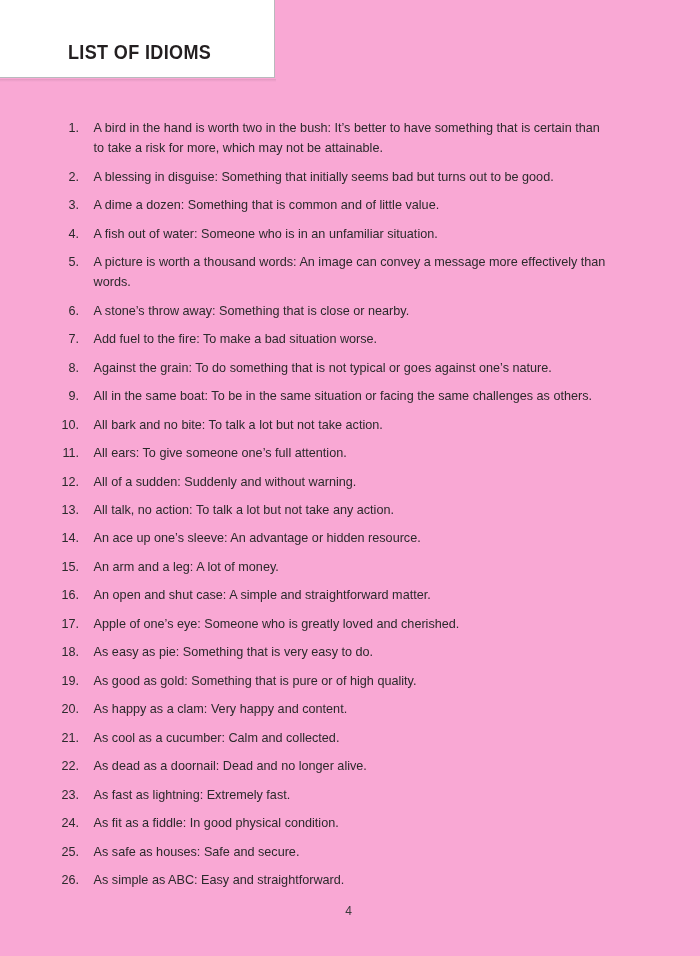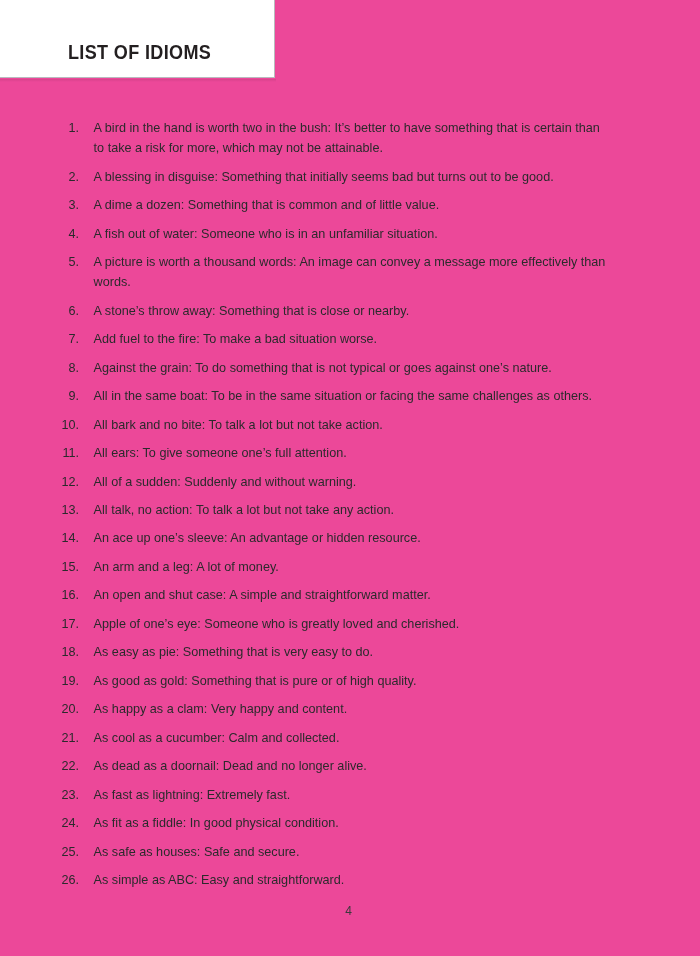--- a/index.html
+++ b/index.html
@@ -14,21 +14,21 @@
     position: relative;
     overflow: hidden;
     font-family: "Liberation Sans", "DejaVu Sans", sans-serif;
     color: #231f20;
     -webkit-font-smoothing: antialiased;
   }
 
   .page {
     position: absolute;
     inset: 0;
-    background: #ec4899;
+    background: #f9a8d4;
   }
 
   
   .title-block {
     position: absolute;
     left: 0;
     top: 0;
     width: 275px;
     height: 78px;
     box-sizing: border-box;

